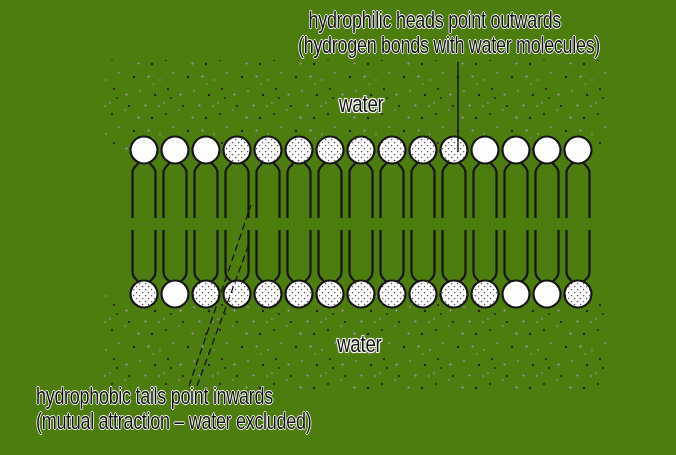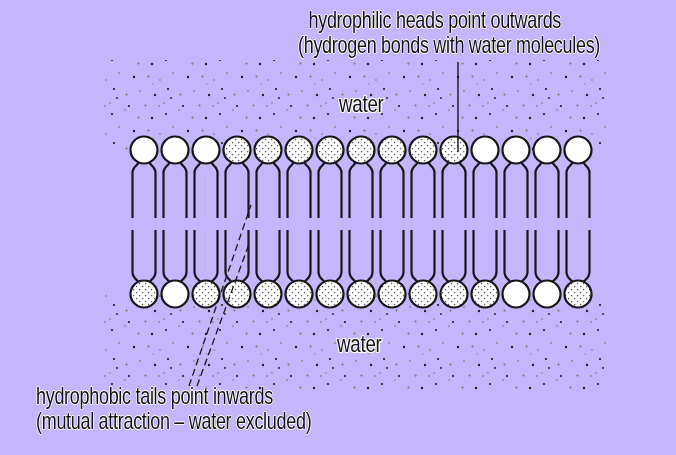--- a/index.html
+++ b/index.html
@@ -1,17 +1,17 @@
 <!DOCTYPE html>
 <html><head>
 <meta charset="utf-8">
 <style>
   html,body{margin:0;padding:0;background:#ffffff;}
   .canvas{
-    position:relative;width:676px;height:455px;background:#c4b5fd;
+    position:relative;width:676px;height:455px;background:#4d7c0f;
     font-family:"Liberation Sans",sans-serif;color:#121212;overflow:hidden;
   }
   .canvas > svg{position:absolute;left:0;top:0;}
   .ann{
     position:absolute;font-size:24px;line-height:25px;letter-spacing:-0.4px;
     transform:scaleX(0.75);transform-origin:0 0;white-space:nowrap;
     text-shadow:-1px 0 0 #fff,1px 0 0 #fff,0 -1px 0 #fff,0 1px 0 #fff;
   }
   .top-ann{left:298px;top:7px;}
   .top-ann .l1{padding-left:14px;}

